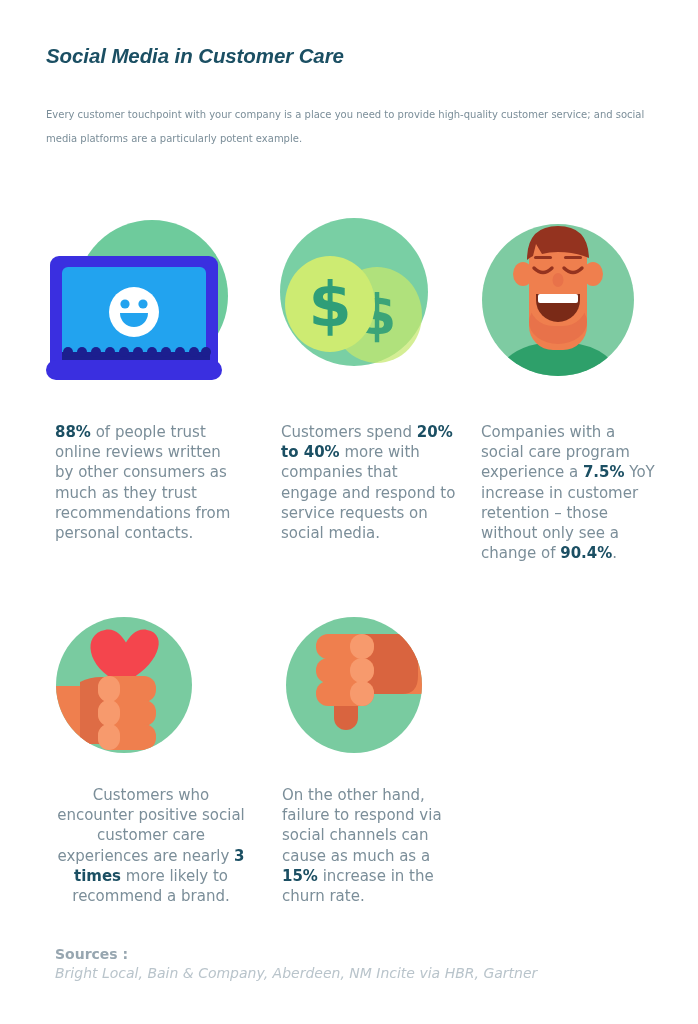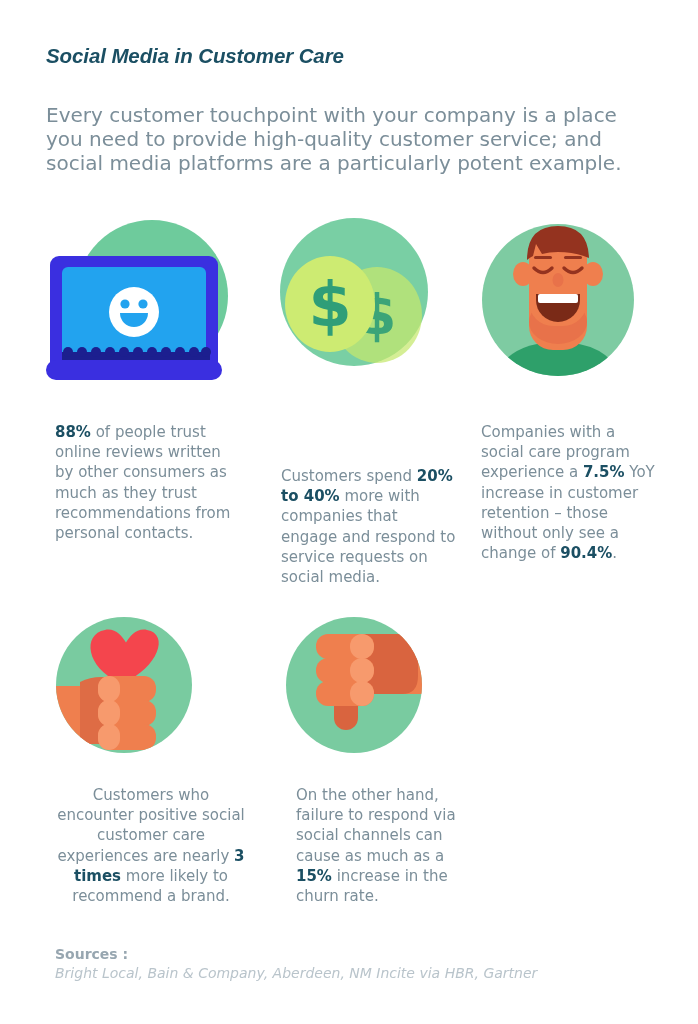--- a/index.html
+++ b/index.html
@@ -35,21 +35,21 @@
     letter-spacing: -0.1px;
     white-space: nowrap;
   }
 
   .intro {
     position: absolute;
     left: 46px;
     top: 103px;
     width: 600px;
     font-family: "DejaVu Sans", sans-serif;
-    font-size: 20px;
+    font-size: 10px;
     line-height: 24px;
     color: #7b8e99;
     font-weight: 400;
   }
 
   
   .card {
     position: absolute;
   }
   .card-icon {
@@ -66,29 +66,29 @@
   }
   .card-text b {
     color: #1b4f63;
     font-weight: bold;
   }
 
   
   #card-reviews      { left: 46px;  top: 212px; }
   #card-reviews .card-text  { position:absolute; left: 9px;  top: 210px; width: 185px; }
   #card-spend        { left: 272px; top: 212px; }
-  #card-spend .card-text    { position:absolute; left: 9px;  top: 210px; width: 175px; margin-top: 44px; }
+  #card-spend .card-text    { position:absolute; left: 9px;  top: 210px; width: 175px; }
   #card-retention    { left: 472px; top: 212px; }
   #card-retention .card-text{ position:absolute; left: 9px;  top: 210px; width: 180px; }
 
   
   #card-recommend    { left: 46px;  top: 610px; }
   #card-recommend .card-text{ position:absolute; left: 9px;  top: 175px; width: 192px; text-align: center; }
   #card-churn        { left: 272px; top: 610px; }
-  #card-churn .card-text    { position:absolute; left: 24px;  top: 175px; width: 185px; }
+  #card-churn .card-text    { position:absolute; left: 10px;  top: 175px; width: 185px; }
 
   
   .sources {
     position: absolute;
     left: 55px;
     top: 945px;
     font-family: "DejaVu Sans", sans-serif;
     font-size: 14px;
     line-height: 19px;
     color: #b9c4cb;

